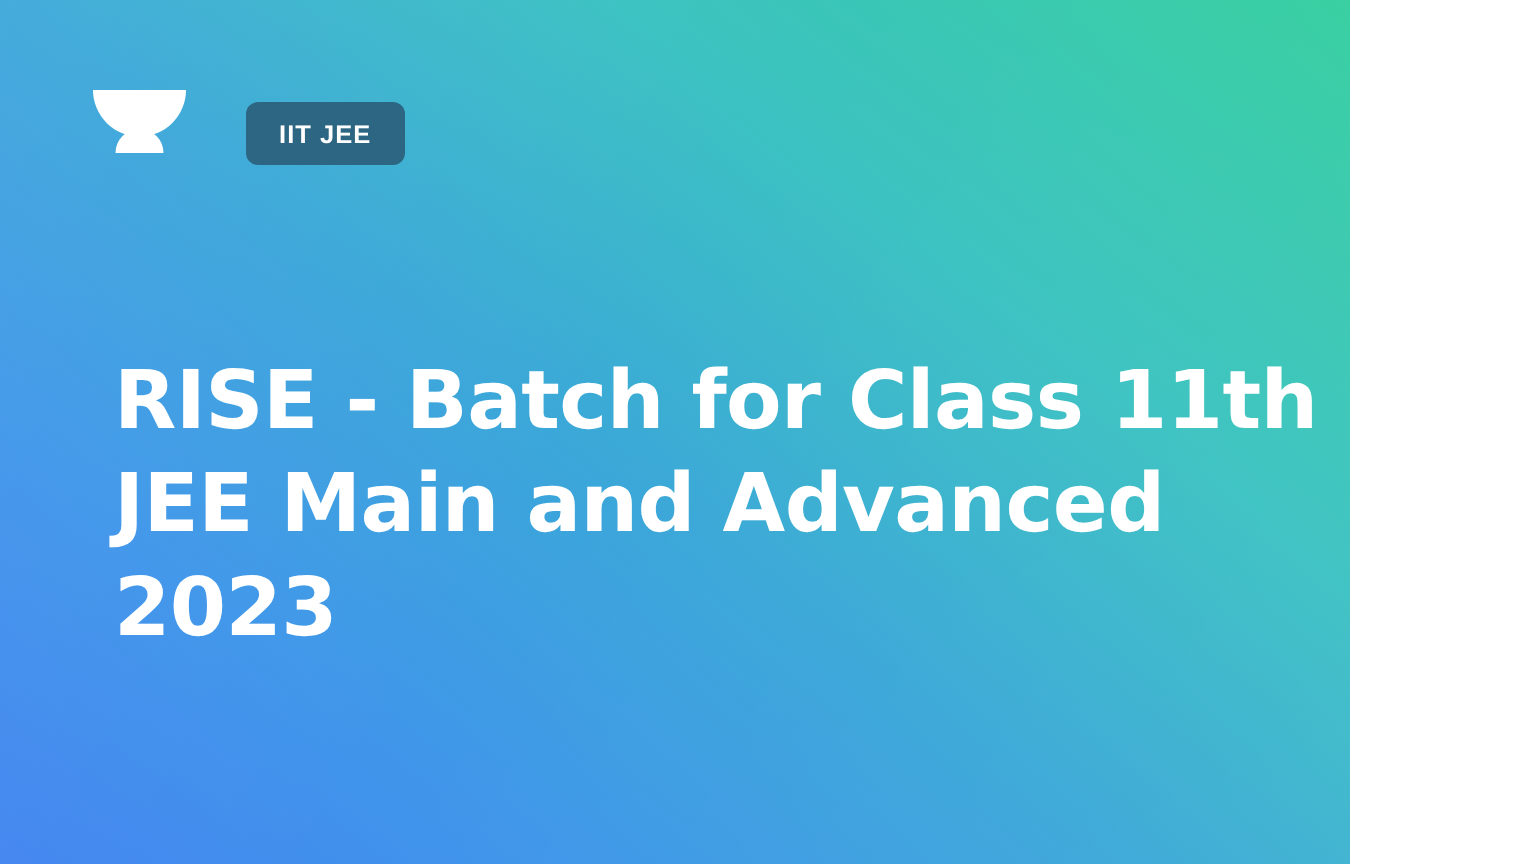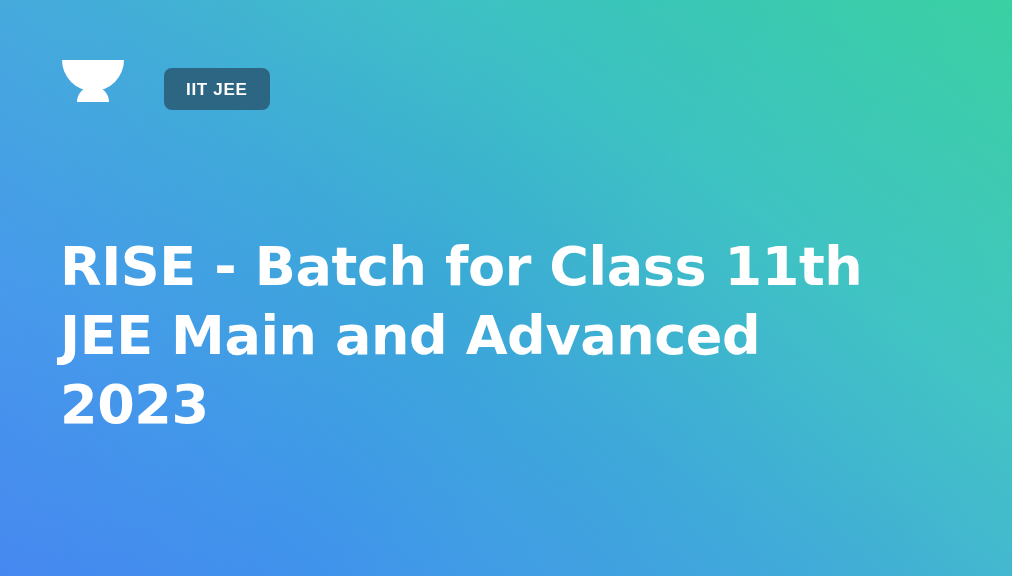--- a/index.html
+++ b/index.html
@@ -10,21 +10,21 @@
 
   body {
     width: 1024px;
     height: 576px;
     overflow: hidden;
     font-family: "Liberation Sans", sans-serif;
   }
 
   .banner {
     position: relative;
-    width: 1012px;
+    width: 900px;
     height: 576px;
     box-sizing: border-box;
     background:
       linear-gradient(38deg,
         #4285f0 0%,
         #4096ea 22%,
         #3ba8d8 46%,
         #3cc2c2 70%,
         #36cfa0 100%);
     overflow: hidden;
@@ -71,21 +71,21 @@
     font-size: 17px;
     font-weight: bold;
     letter-spacing: 0.7px;
     line-height: 1;
     white-space: nowrap;
     box-sizing: border-box;
   }
 
   .title-block {
     position: absolute;
-    left: 60px;
+    left: 76px;
     top: 232px;
     width: 880px;
     z-index: 2;
   }
 
   .banner-title {
     margin: 0;
     color: #ffffff;
     font-family: "DejaVu Sans", sans-serif;
     font-size: 54px;

